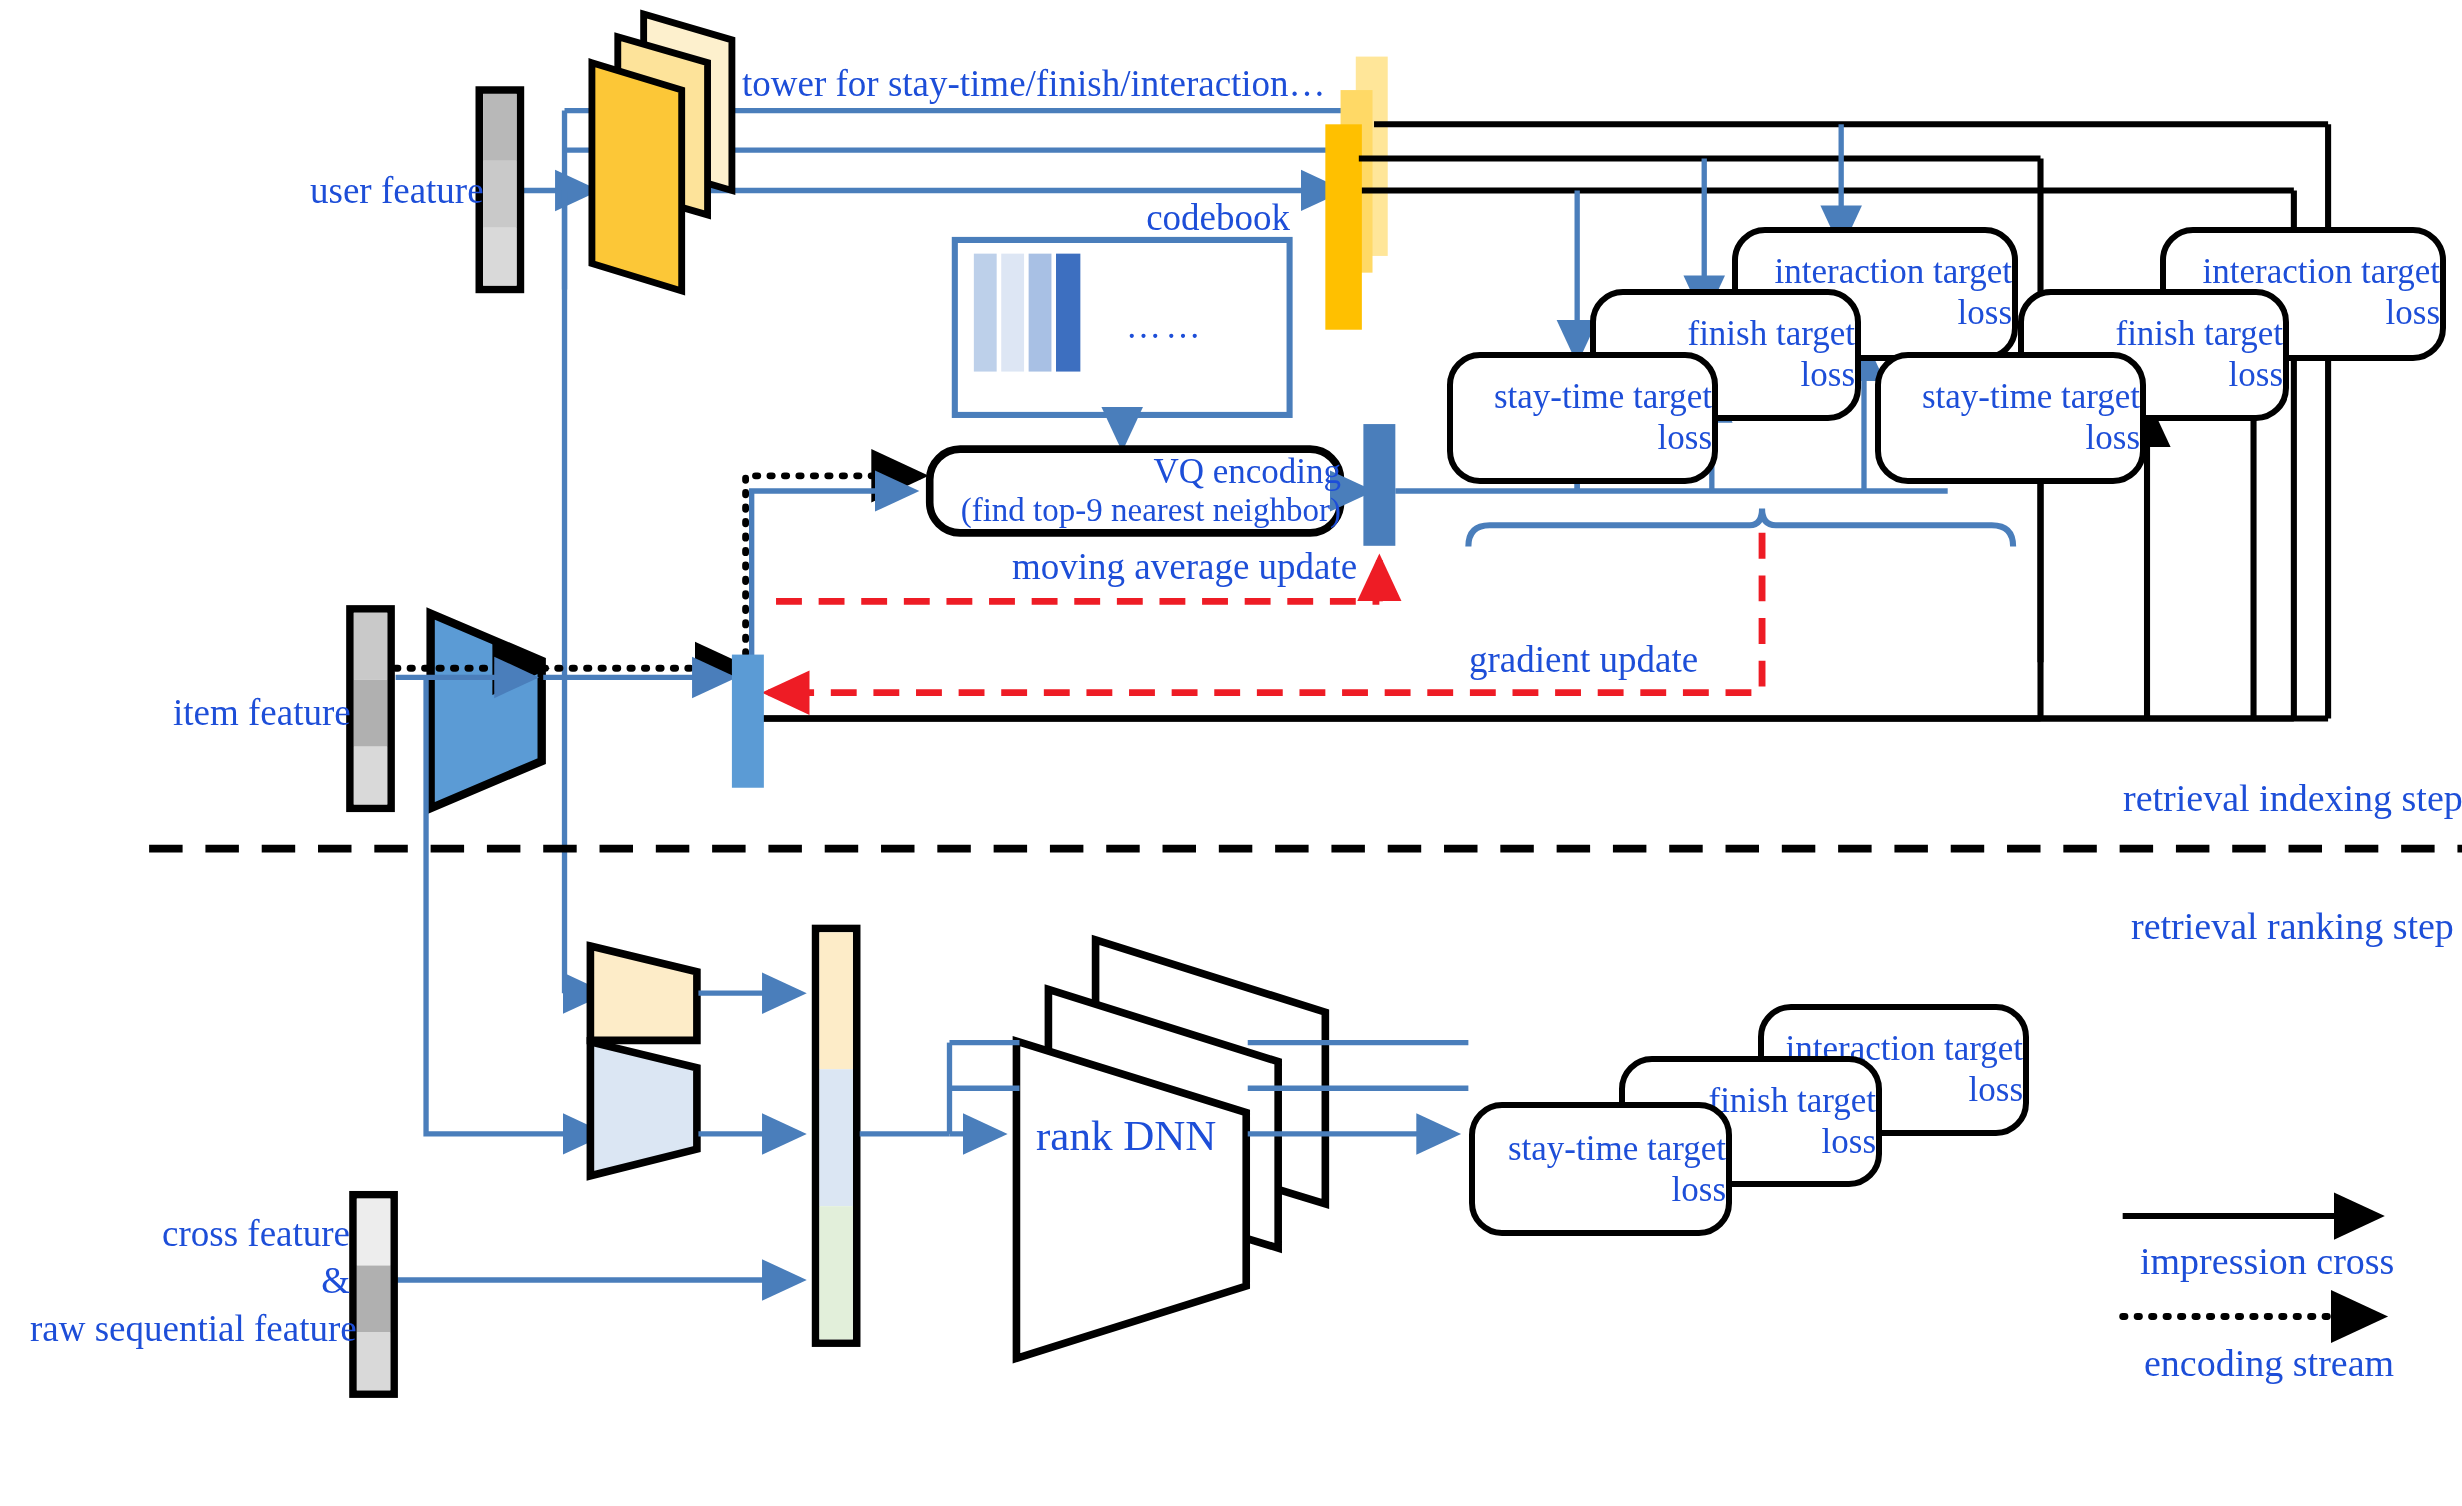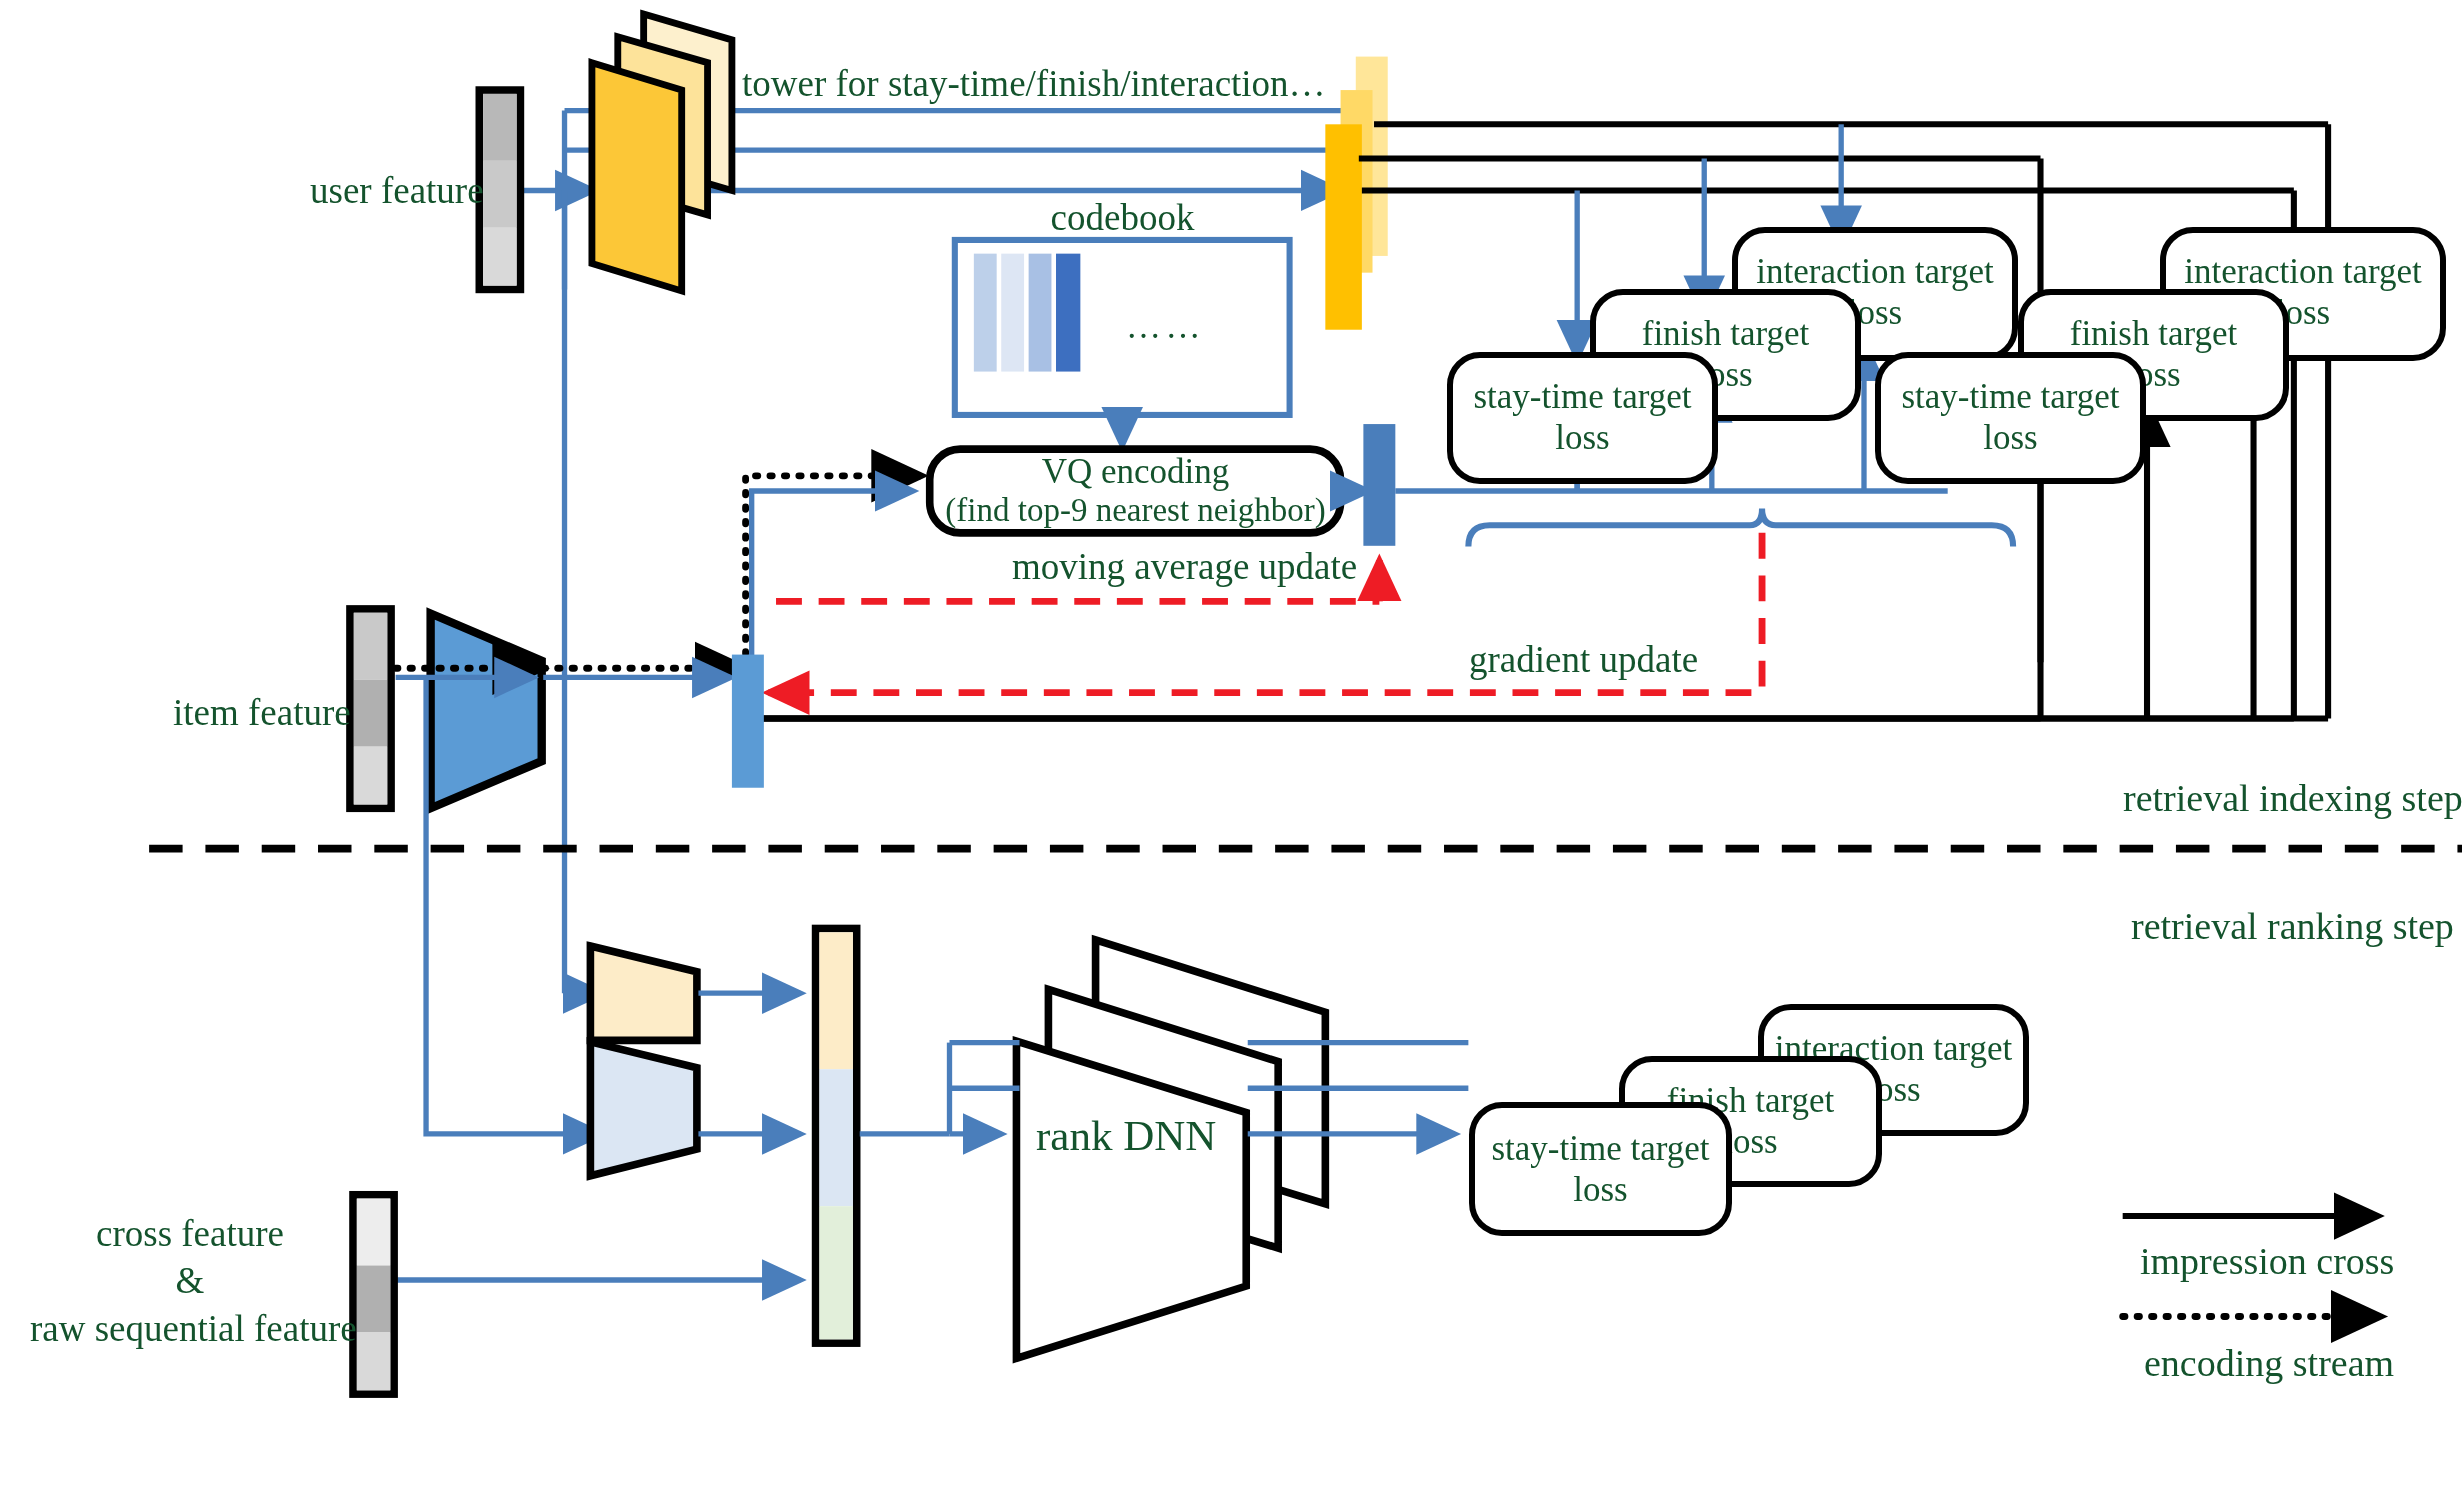--- a/index.html
+++ b/index.html
@@ -1,20 +1,20 @@
 <!DOCTYPE html>
 <html style="font-size:12px"><head>
 <meta charset="utf-8">
 <style>
   html,body{margin:0;padding:0;background:#fff;}
   #stage{position:relative;width:2462px;height:1507px;background:#fff;
          font-family:"Liberation Serif","DejaVu Serif",serif;overflow:hidden;}
   #stage svg{position:absolute;left:0;top:0;width:2462px;height:1507px;}
-  .lbl{position:absolute;color:#14532d;line-height:1.18;white-space:pre;}
-  .ctr{text-align:center;}
+  .lbl{position:absolute;color:#1d4ed8;line-height:1.18;white-space:pre;}
+  .ctr{text-align:right;}
 </style>
 </head>
 <body>
 
 <div id="stage">
 
 <svg viewBox="0 0 3236 1980" xmlns="http://www.w3.org/2000/svg">
   <defs>
     <marker id="ab" markerWidth="9" markerHeight="9" refX="7.2" refY="4.5" orient="auto">
       <path d="M0,0.6 L8.4,4.5 L0,8.4 z" fill="#4a7ebb"></path>

